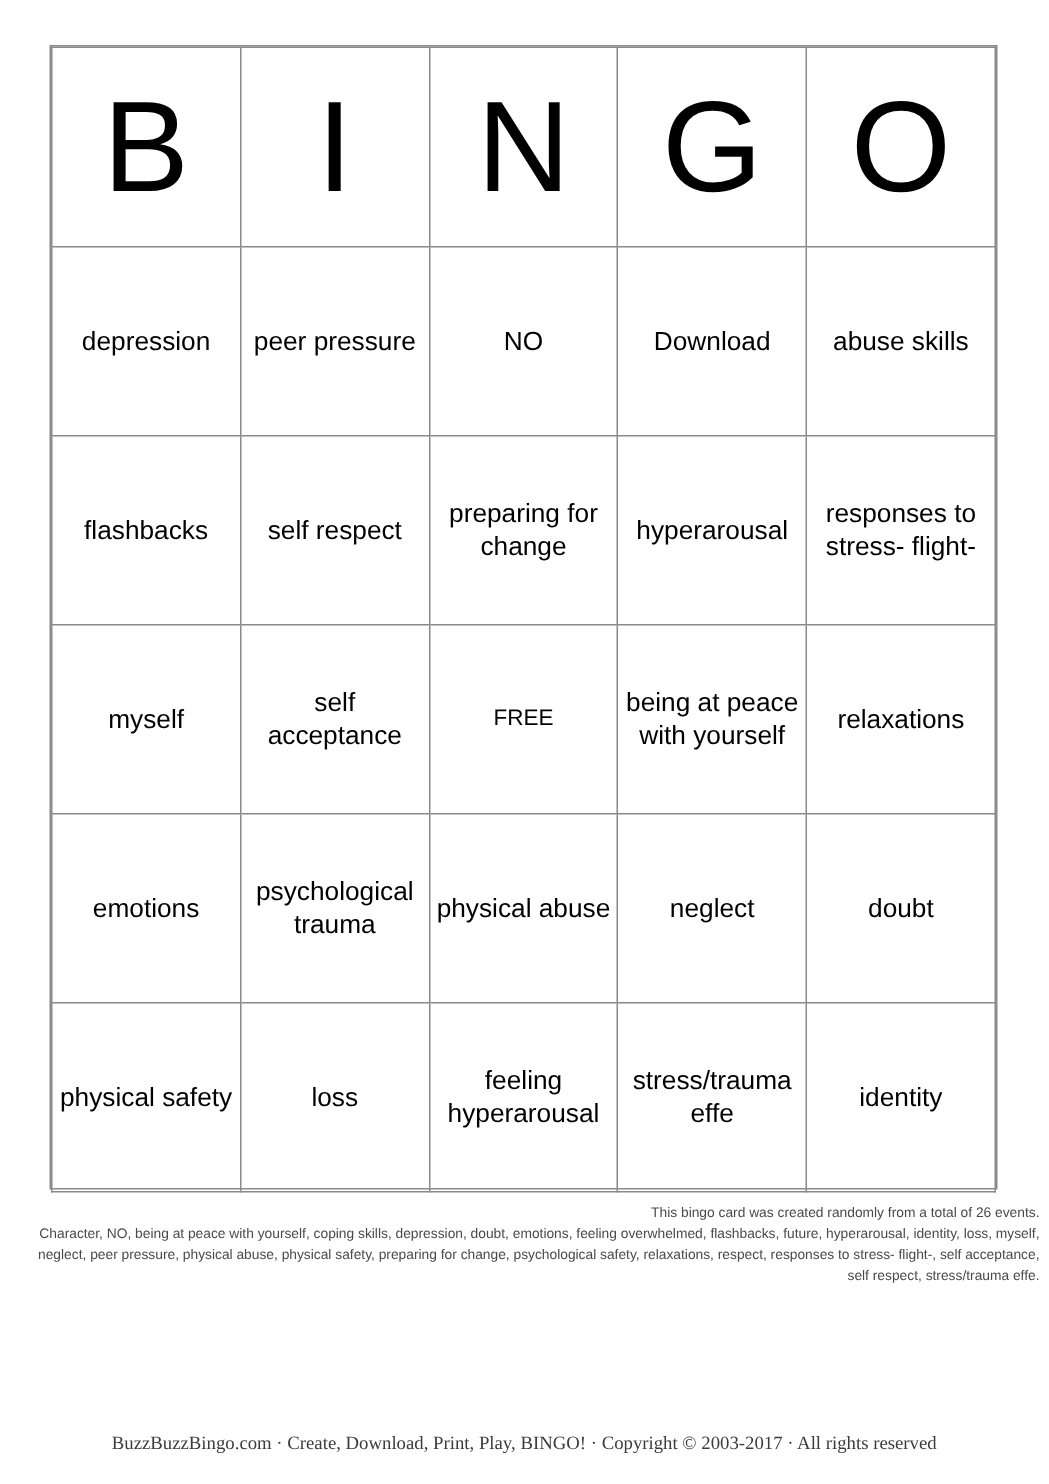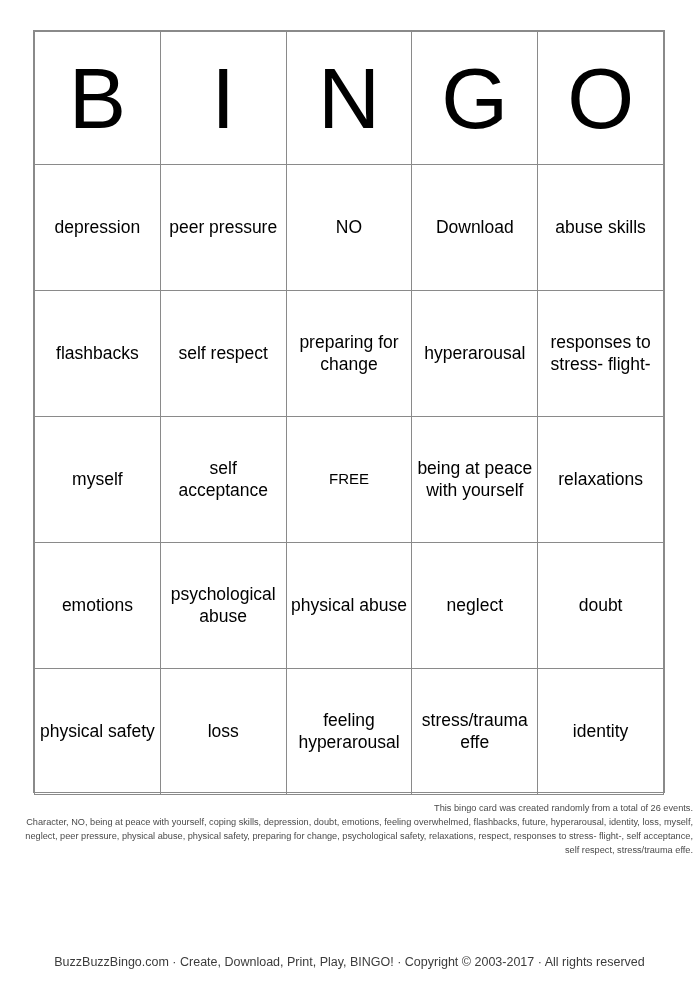--- a/index.html
+++ b/index.html
@@ -74,20 +74,21 @@
   .footer-note .line2 { display: block; }
 
   .copyright {
     position: absolute;
     left: 0;
     top: 955px;
     width: 699px;
     text-align: center;
     font-size: 12.5px;
     color: #3c3c3c;
+    font-family: Liberation Serif, serif;
   }
 </style>
 </head>
 <body>
 
 <div class="page">
   <table class="bingo-table">
     <tbody>
       <tr class="header-row">
         <td>B</td>
@@ -116,21 +117,21 @@
       <tr class="cell-row">
         <td>myself</td>
         <td>self acceptance</td>
         <td class="free-cell">FREE</td>
         <td>being at peace with yourself</td>
         <td>relaxations</td>
       </tr>
 
       <tr class="cell-row">
         <td>emotions</td>
-        <td>psychological abuse</td>
+        <td>psychological trauma</td>
         <td>physical abuse</td>
         <td>neglect</td>
         <td>doubt</td>
       </tr>
 
       <tr class="cell-row">
         <td>physical safety</td>
         <td>loss</td>
         <td>feeling hyperarousal</td>
         <td>stress/trauma effe</td>

